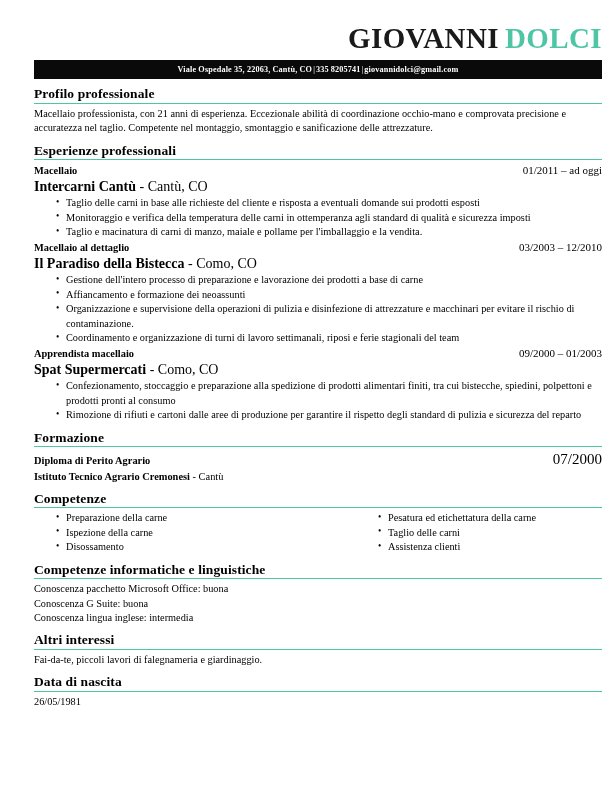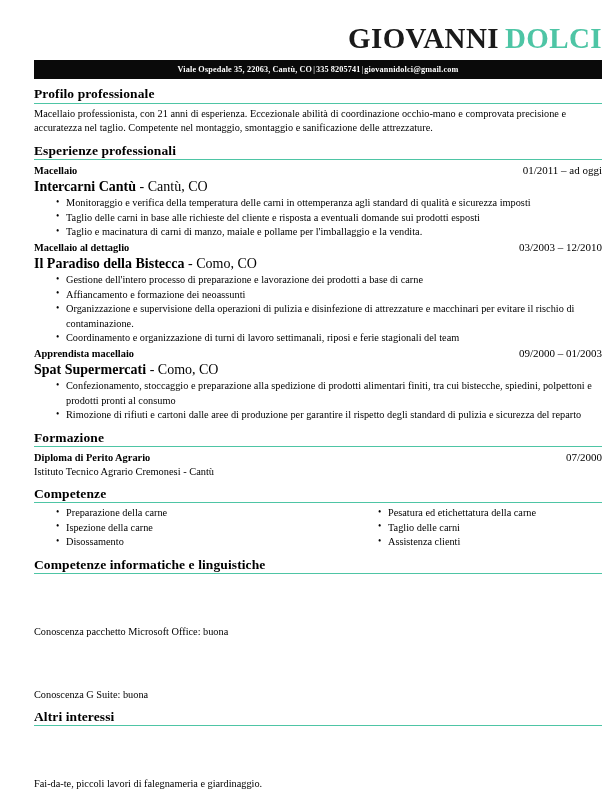--- a/index.html
+++ b/index.html
@@ -88,21 +88,20 @@
 
   
   .para {
     font-size: 10.3px;
     line-height: 1.42;
     text-align: left;
   }
   .plain-line {
     font-size: 10.3px;
     line-height: 1.40;
-    margin-top: 48px;
   }
 
   
   .job { margin-bottom: 1px; }
   .job-row {
     display: flex;
     justify-content: space-between;
     align-items: baseline;
     font-size: 10.4px;
     line-height: 1.30;
@@ -145,23 +144,23 @@
   
   .edu-row {
     display: flex;
     justify-content: space-between;
     align-items: baseline;
     font-size: 10.4px;
     line-height: 1.32;
     gap: 8px;
   }
   .edu-degree { font-weight: bold; }
-  .edu-date { font-weight: normal; font-size: 11px; white-space: nowrap; font-family: Liberation Serif, serif; }
+  .edu-date { font-weight: normal; font-size: 15px; white-space: nowrap; font-family: Liberation Serif, serif; }
   .edu-school { font-size: 10.4px; line-height: 1.34; }
-  .edu-school .sch { font-weight: normal; }
+  .edu-school .sch { font-weight: bold; }
   .edu-school .loc { font-weight: normal; }
 
   
   .skills-cols {
     display: flex;
   }
   .skills-col {
     width: 50%;
     box-sizing: border-box;
   }
@@ -193,22 +192,22 @@
     <div class="section-title">Esperienze professionali</div>
     <div class="section-body">
 
       <div class="job">
         <div class="job-row">
           <span class="job-title">Macellaio</span>
           <span class="job-dates">01/2011 – ad oggi</span>
         </div>
         <div class="job-company"><span class="emp">Intercarni Cantù</span><span class="loc"> - Cantù, CO</span></div>
         <ul class="bullets">
+          <li>Taglio delle carni in base alle richieste del cliente e risposta a eventuali domande sui prodotti esposti</li>
           <li>Monitoraggio e verifica della temperatura delle carni in ottemperanza agli standard di qualità e sicurezza imposti</li>
-          <li>Taglio delle carni in base alle richieste del cliente e risposta a eventuali domande sui prodotti esposti</li>
           <li>Taglio e macinatura di carni di manzo, maiale e pollame per l'imballaggio e la vendita.</li>
         </ul>
       </div>
 
       <div class="job">
         <div class="job-row">
           <span class="job-title">Macellaio al dettaglio</span>
           <span class="job-dates">03/2003 – 12/2010</span>
         </div>
         <div class="job-company"><span class="emp">Il Paradiso della Bistecca</span><span class="loc"> - Como, CO</span></div>
@@ -268,20 +267,21 @@
         </div>
       </div>
     </div>
   </div>
 
   <div class="section">
     <div class="section-title">Competenze informatiche e linguistiche</div>
     <div class="section-body">
       <div class="plain-line">Conoscenza pacchetto Microsoft Office: buona</div>
       <div class="plain-line">Conoscenza G Suite: buona</div>
+      <div class="plain-line">Conoscenza lingua inglese: intermedia</div>
     </div>
   </div>
 
   <div class="section">
     <div class="section-title">Altri interessi</div>
     <div class="section-body">
       <div class="plain-line">Fai-da-te, piccoli lavori di falegnameria e giardinaggio.</div>
     </div>
   </div>
 

